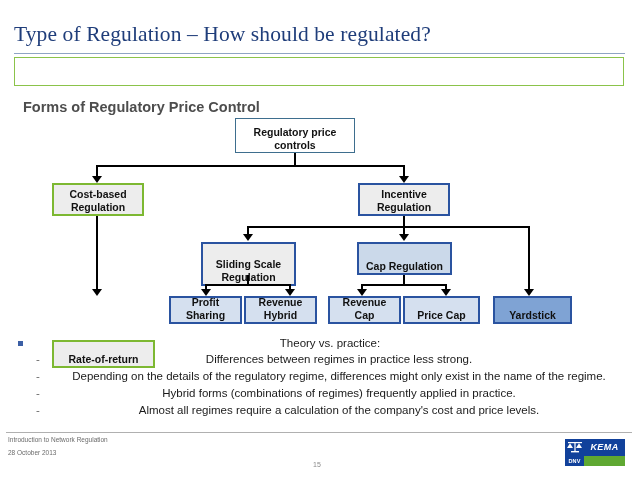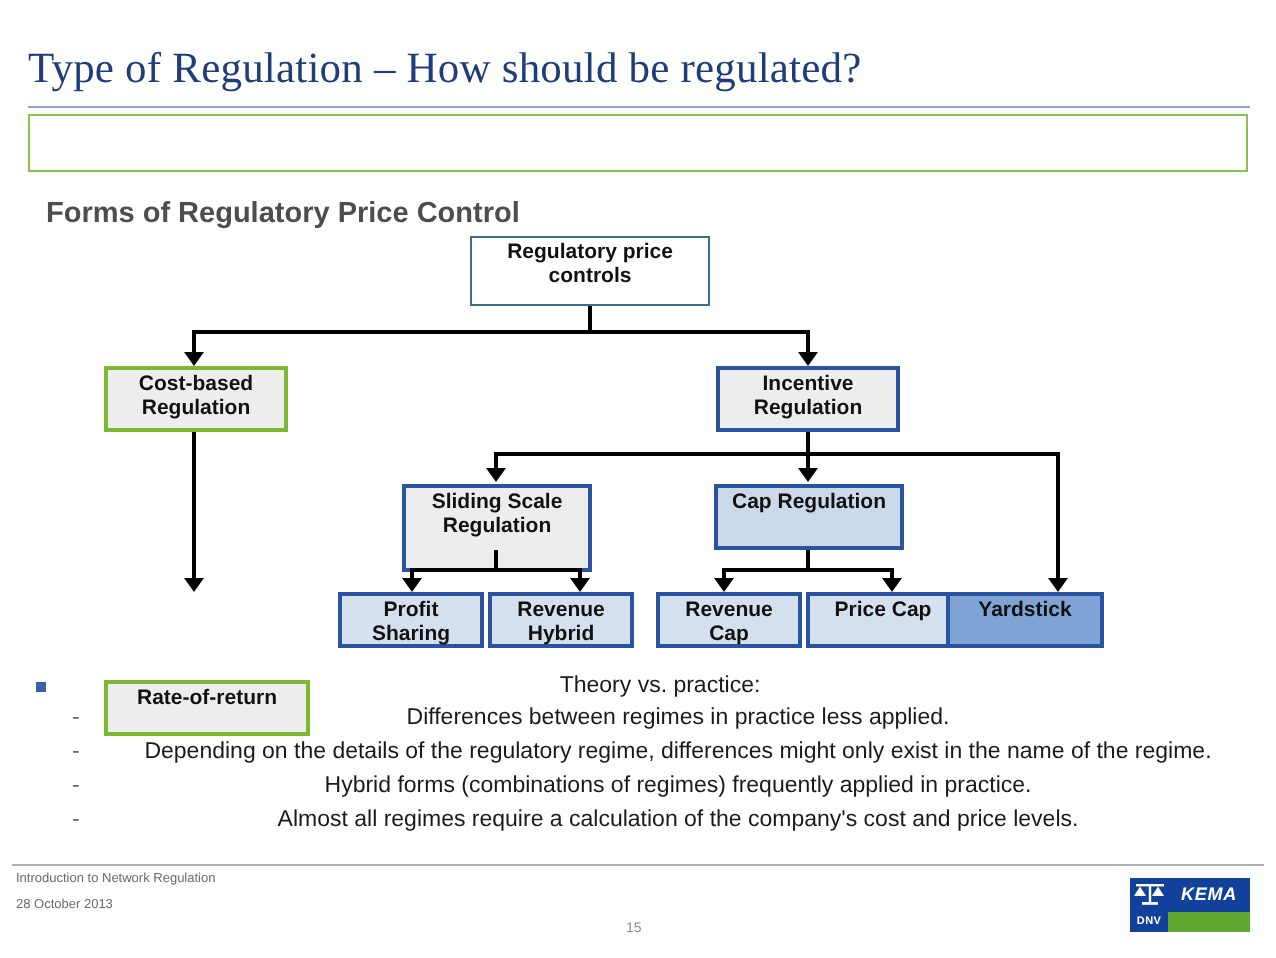--- a/index.html
+++ b/index.html
@@ -65,21 +65,21 @@
     position: absolute;
     left: 0;
     top: 90px;
     width: 638px;
     height: 245px;
   }
   .node {
     position: absolute;
     box-sizing: border-box;
     display: flex;
-    align-items: flex-start;
+    align-items: flex-end;
     justify-content: center;
     text-align: center;
     font-size: 10.5px;
     font-weight: bold;
     color: #111111;
     line-height: 1.18;
     padding: 1px 2px;
   }
   .n-white  { background: #ffffff; border: 1px solid #3E6E8E; }
   .n-green  { background: #EDEDED; border: 2px solid #7DB832; }
@@ -300,33 +300,33 @@
   </div>
   <div class="node n-bluelt" style="left:244px; top:206px; width:73px; height:28px;">
     <span>Revenue Hybrid</span>
   </div>
   <div class="node n-bluelt" style="left:403px; top:206px; width:77px; height:28px;">
     <span>Price Cap</span>
   </div>
   <div class="node n-bluelt" style="left:328px; top:206px; width:73px; height:28px;">
     <span>Revenue Cap</span>
   </div>
-  <div class="node n-bluedk" style="left:473px; top:206px; width:79px; height:28px;">
+  <div class="node n-bluedk" style="left:493px; top:206px; width:79px; height:28px;">
     <span>Yardstick</span>
   </div>
 </div>
 
 <div id="bullets">
   <div class="b1">
     <span class="sq"></span>
     <span>Theory vs. practice:</span>
   </div>
   <div class="b2">
     <span class="dash">-</span>
-    <span>Differences between regimes in practice less applied.</span>
+    <span>Differences between regimes in practice less strong.</span>
   </div>
   <div class="b2">
     <span class="dash">-</span>
     <span>Depending on the details of the regulatory regime, differences might only exist in the name of the regime.</span>
   </div>
   <div class="b2">
     <span class="dash">-</span>
     <span>Hybrid forms (combinations of regimes) frequently applied in practice.</span>
   </div>
   <div class="b2">

